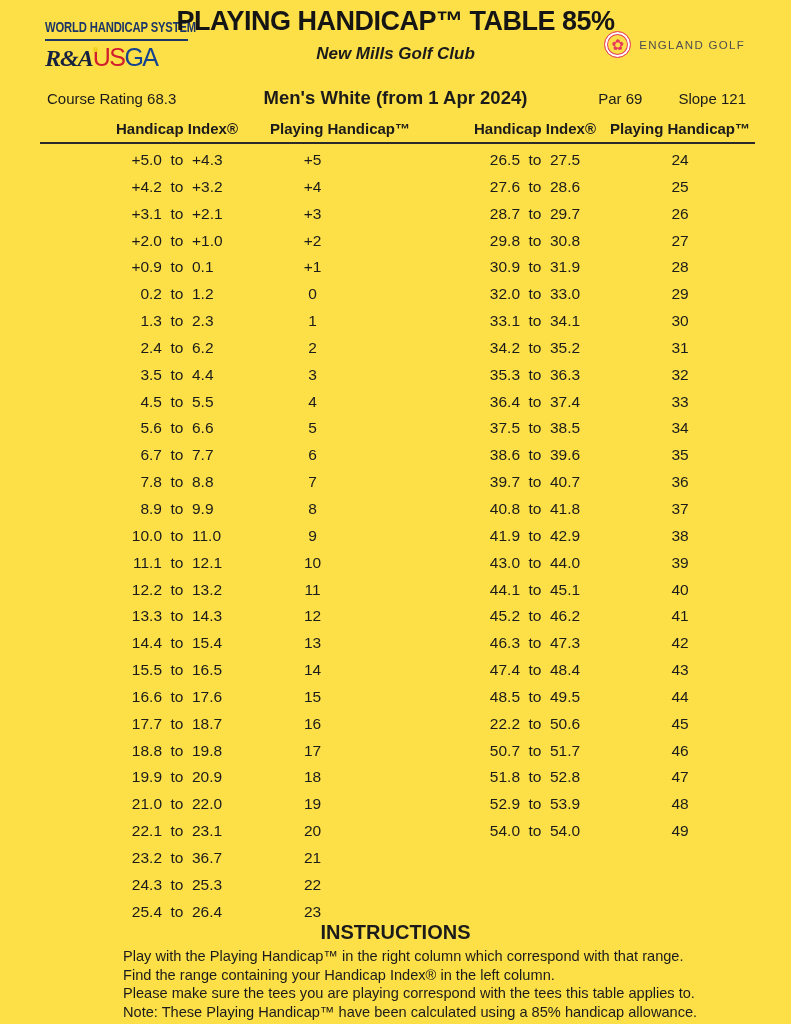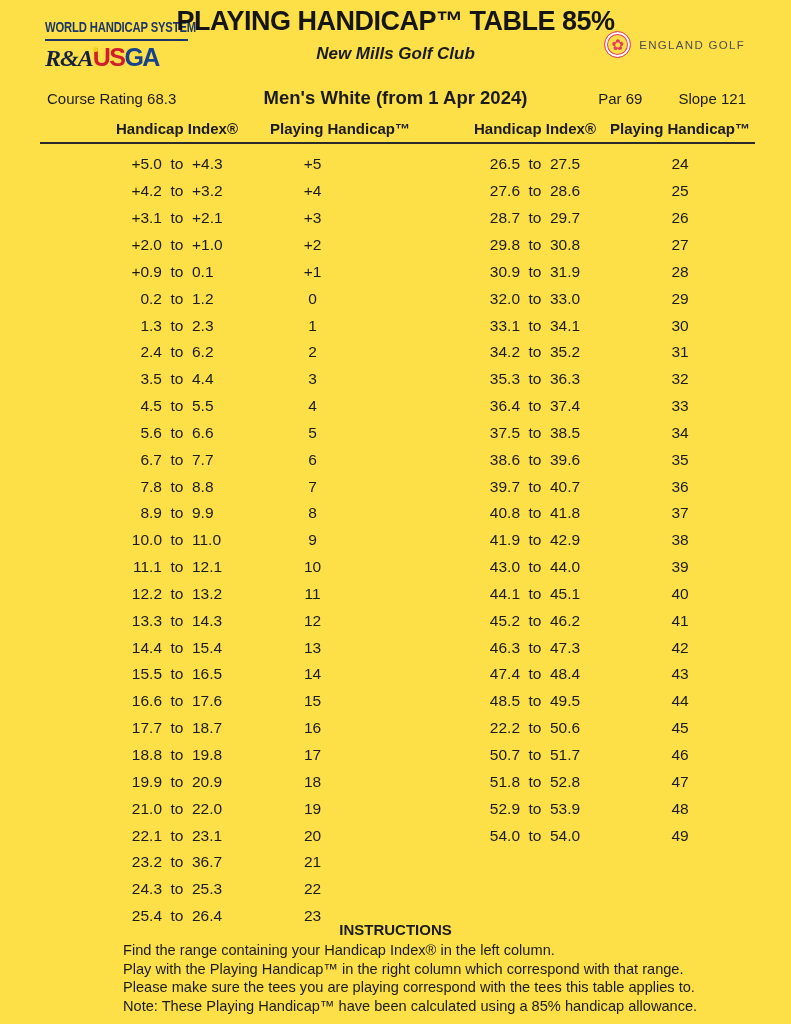--- a/index.html
+++ b/index.html
@@ -23,21 +23,21 @@
   }
   .whs-divider { height: 2px; background: #1c3668; margin: 3px 0 2px 0; width: 143px; }
   .whs-logos { display: flex; align-items: baseline; gap: 0; margin-top: 1px; }
   .ra-logo {
     font-family: "Liberation Serif", serif;
     font-size: 24px; font-weight: 700; font-style: italic;
     color: #16213f; position: relative; letter-spacing: -1px;
   }
   .ra-dot { position: absolute; right: -5px; top: 2px; width: 5px; height: 5px;
     background: #f2d21f; border-radius: 50%; }
-  .usga-logo { font-size: 25px; font-weight: 700; letter-spacing: -1.5px; white-space: nowrap; }
+  .usga-logo { font-size: 25px; font-weight: 400; letter-spacing: -1.5px; white-space: nowrap; }
   .usga-us { color: #d01e2f; }
   .usga-ga { color: #15438d; }
 
   .title-block { position: absolute; left: 0; right: 0; top: 6px; text-align: center; }
   .page-title { font-size: 27px; font-weight: 700; letter-spacing: -0.5px; color: #151515; }
   .page-subtitle { font-size: 17px; font-weight: 700; font-style: italic; margin-top: 7px; color: #1b1b1b; }
 
   .eg-block { position: absolute; right: 46px; top: 31px; display: flex; align-items: center; gap: 8px; }
   .eg-rose {
     width: 27px; height: 27px; border: 1.6px solid #e73b5c; border-radius: 50%;
@@ -61,32 +61,32 @@
   .th-ph-left     { width: 85px;  text-align: center; white-space: nowrap; }
   .th-spacer      { width: 110px; }
   .th-range-right { width: 140px; text-align: center; }
   .th-ph-right    { width: 150px; text-align: center; white-space: nowrap; }
   .rule { height: 1.6px; background: #2a2a2a; margin-top: 3px; }
   .cols { display: flex; padding-top: 3px; }
   .col-left  { width: 315px; }
   .col-spacer{ width: 110px; }
   .col-right { width: 290px; }
 
-  .trow { display: flex; height: 26.85px; align-items: flex-end; font-size: 15.5px; }
+  .trow { display: flex; height: 26.85px; align-items: center; font-size: 15.5px; }
   .col-left  .range { width: 230px; padding-left: 44px; display: flex; justify-content: center; }
   .col-left  .ph    { width: 85px; text-align: center; }
   .col-right .range { width: 140px; display: flex; justify-content: center; }
   .col-right .ph    { width: 150px; text-align: center; }
   .range .lo { width: 42px; text-align: right; }
   .range .to { width: 30px; text-align: center; }
   .range .hi { width: 42px; text-align: left; }
 
   
   .instructions { position: absolute; top: 921px; left: 0; right: 0; }
-  .instr-heading { text-align: center; font-size: 15px; font-weight: 700; }
+  .instr-heading { text-align: center; font-size: 20px; font-weight: 700; }
   .instr-lines { margin: 3px 40px 0 123px; font-size: 14.6px; line-height: 18.6px; }
 </style>
 </head>
 <body>
 
 <div class="page">
 
   <div class="whs-block">
     <span class="whs-wordmark">WORLD HANDICAP SYSTEM</span>
     <div class="whs-divider"></div>
@@ -569,20 +569,20 @@
             </div>
             <div class="ph">49</div>
           </div>
         </div>
     </div>
   </div>
 
   <div class="instructions">
     <div class="instr-heading">INSTRUCTIONS</div>
     <div class="instr-lines">
+      <div>Play with the Playing Handicap™ in the right column which correspond with that range.</div>
       <div>Find the range containing your Handicap Index® in the left column.</div>
-      <div>Play with the Playing Handicap™ in the right column which correspond with that range.</div>
       <div>Please make sure the tees you are playing correspond with the tees this table applies to.</div>
       <div>Note: These Playing Handicap™ have been calculated using a 85% handicap allowance.</div>
     </div>
   </div>
 
 </div>
 
 </body></html>

